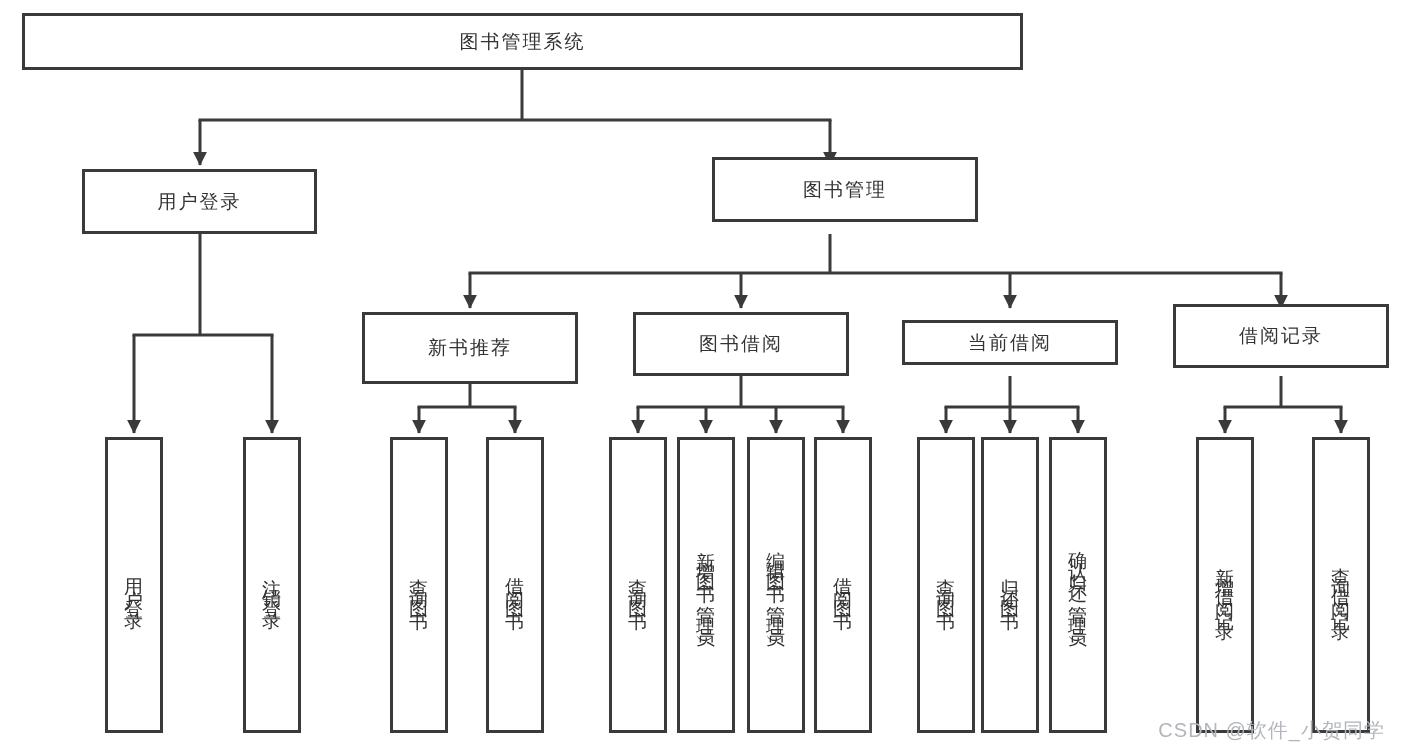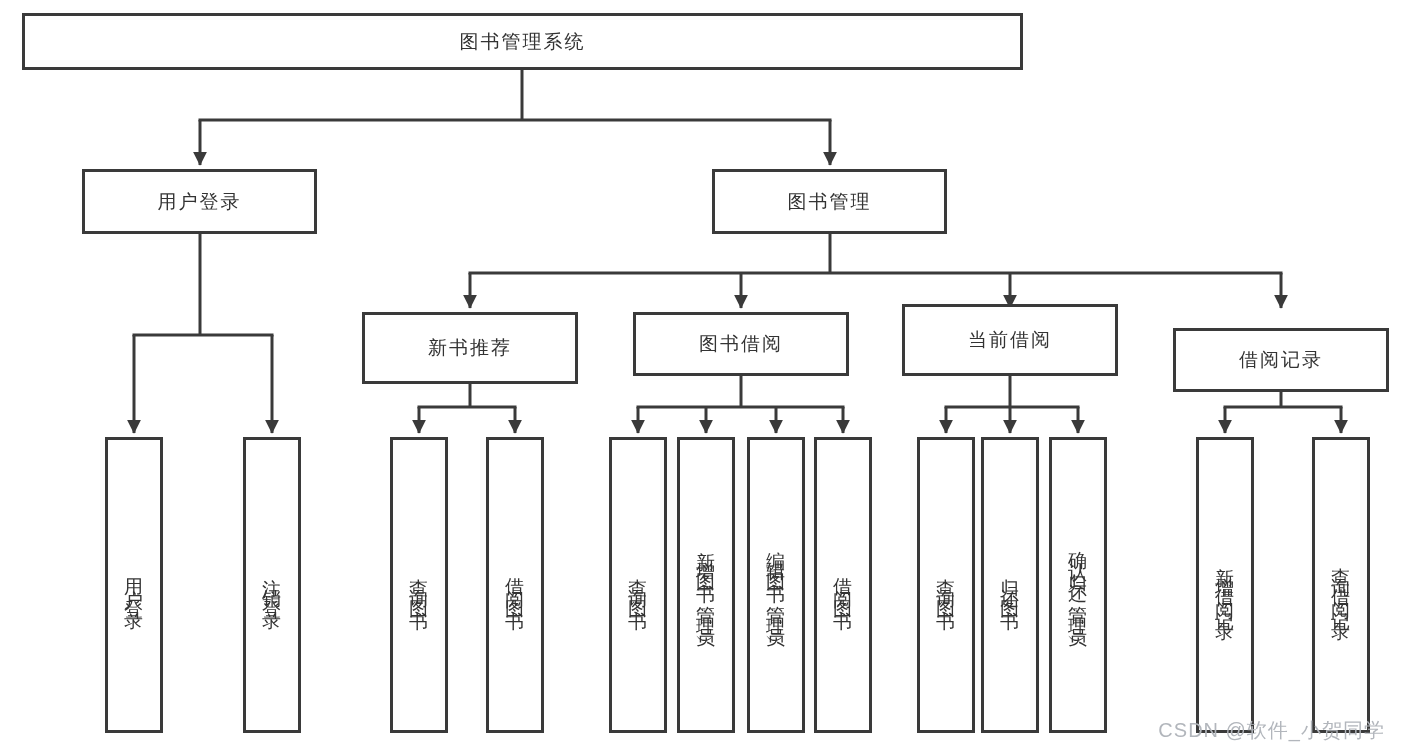--- a/index.html
+++ b/index.html
@@ -101,26 +101,26 @@
       <path d="M1281,376 V407"></path>
       <path d="M1223.5,407 H1342.5"></path>
       <path d="M1225,407 V433" marker-end="url(#arrow)"></path>
       <path d="M1341,407 V433" marker-end="url(#arrow)"></path>
     </g>
   </svg>
 
   <div class="node h-node" style="left:22px; top:13px; width:1001px; height:57px;">图书管理系统</div>
 
   <div class="node h-node" style="left:82px; top:169px; width:235px; height:65px;">用户登录</div>
-  <div class="node h-node" style="left:712px; top:169px; width:235px; height:65px;">图书管理</div>
+  <div class="node h-node" style="left:712px; top:157px; width:266px; height:65px;">图书管理</div>
 
   <div class="node h-node" style="left:362px; top:312px; width:216px; height:72px;">新书推荐</div>
   <div class="node h-node" style="left:633px; top:312px; width:216px; height:64px;text-align:center;">图书借阅</div>
-  <div class="node h-node" style="left:902px; top:304px; width:216px; height:72px;">当前借阅</div>
-  <div class="node h-node" style="left:1173px; top:328px; width:216px; height:64px;">借阅记录</div>
+  <div class="node h-node" style="left:902px; top:320px; width:216px; height:45px;">当前借阅</div>
+  <div class="node h-node" style="left:1173px; top:304px; width:216px; height:64px;">借阅记录</div>
 
   <div class="node v-node" style="left:105px; top:437px; width:58px; height:296px;">用户登录</div>
   <div class="node v-node" style="left:243px; top:437px; width:58px; height:296px;">注销登录</div>
 
   <div class="node v-node" style="left:390px; top:437px; width:58px; height:296px;">查询图书</div>
   <div class="node v-node" style="left:486px; top:437px; width:58px; height:296px;">借阅图书</div>
 
   <div class="node v-node" style="left:609px; top:437px; width:58px; height:296px;">查询图书</div>
   <div class="node v-node" style="left:677px; top:437px; width:58px; height:296px;">新增图书（管理员）</div>
   <div class="node v-node" style="left:747px; top:437px; width:58px; height:296px;">编辑图书（管理员）</div>

